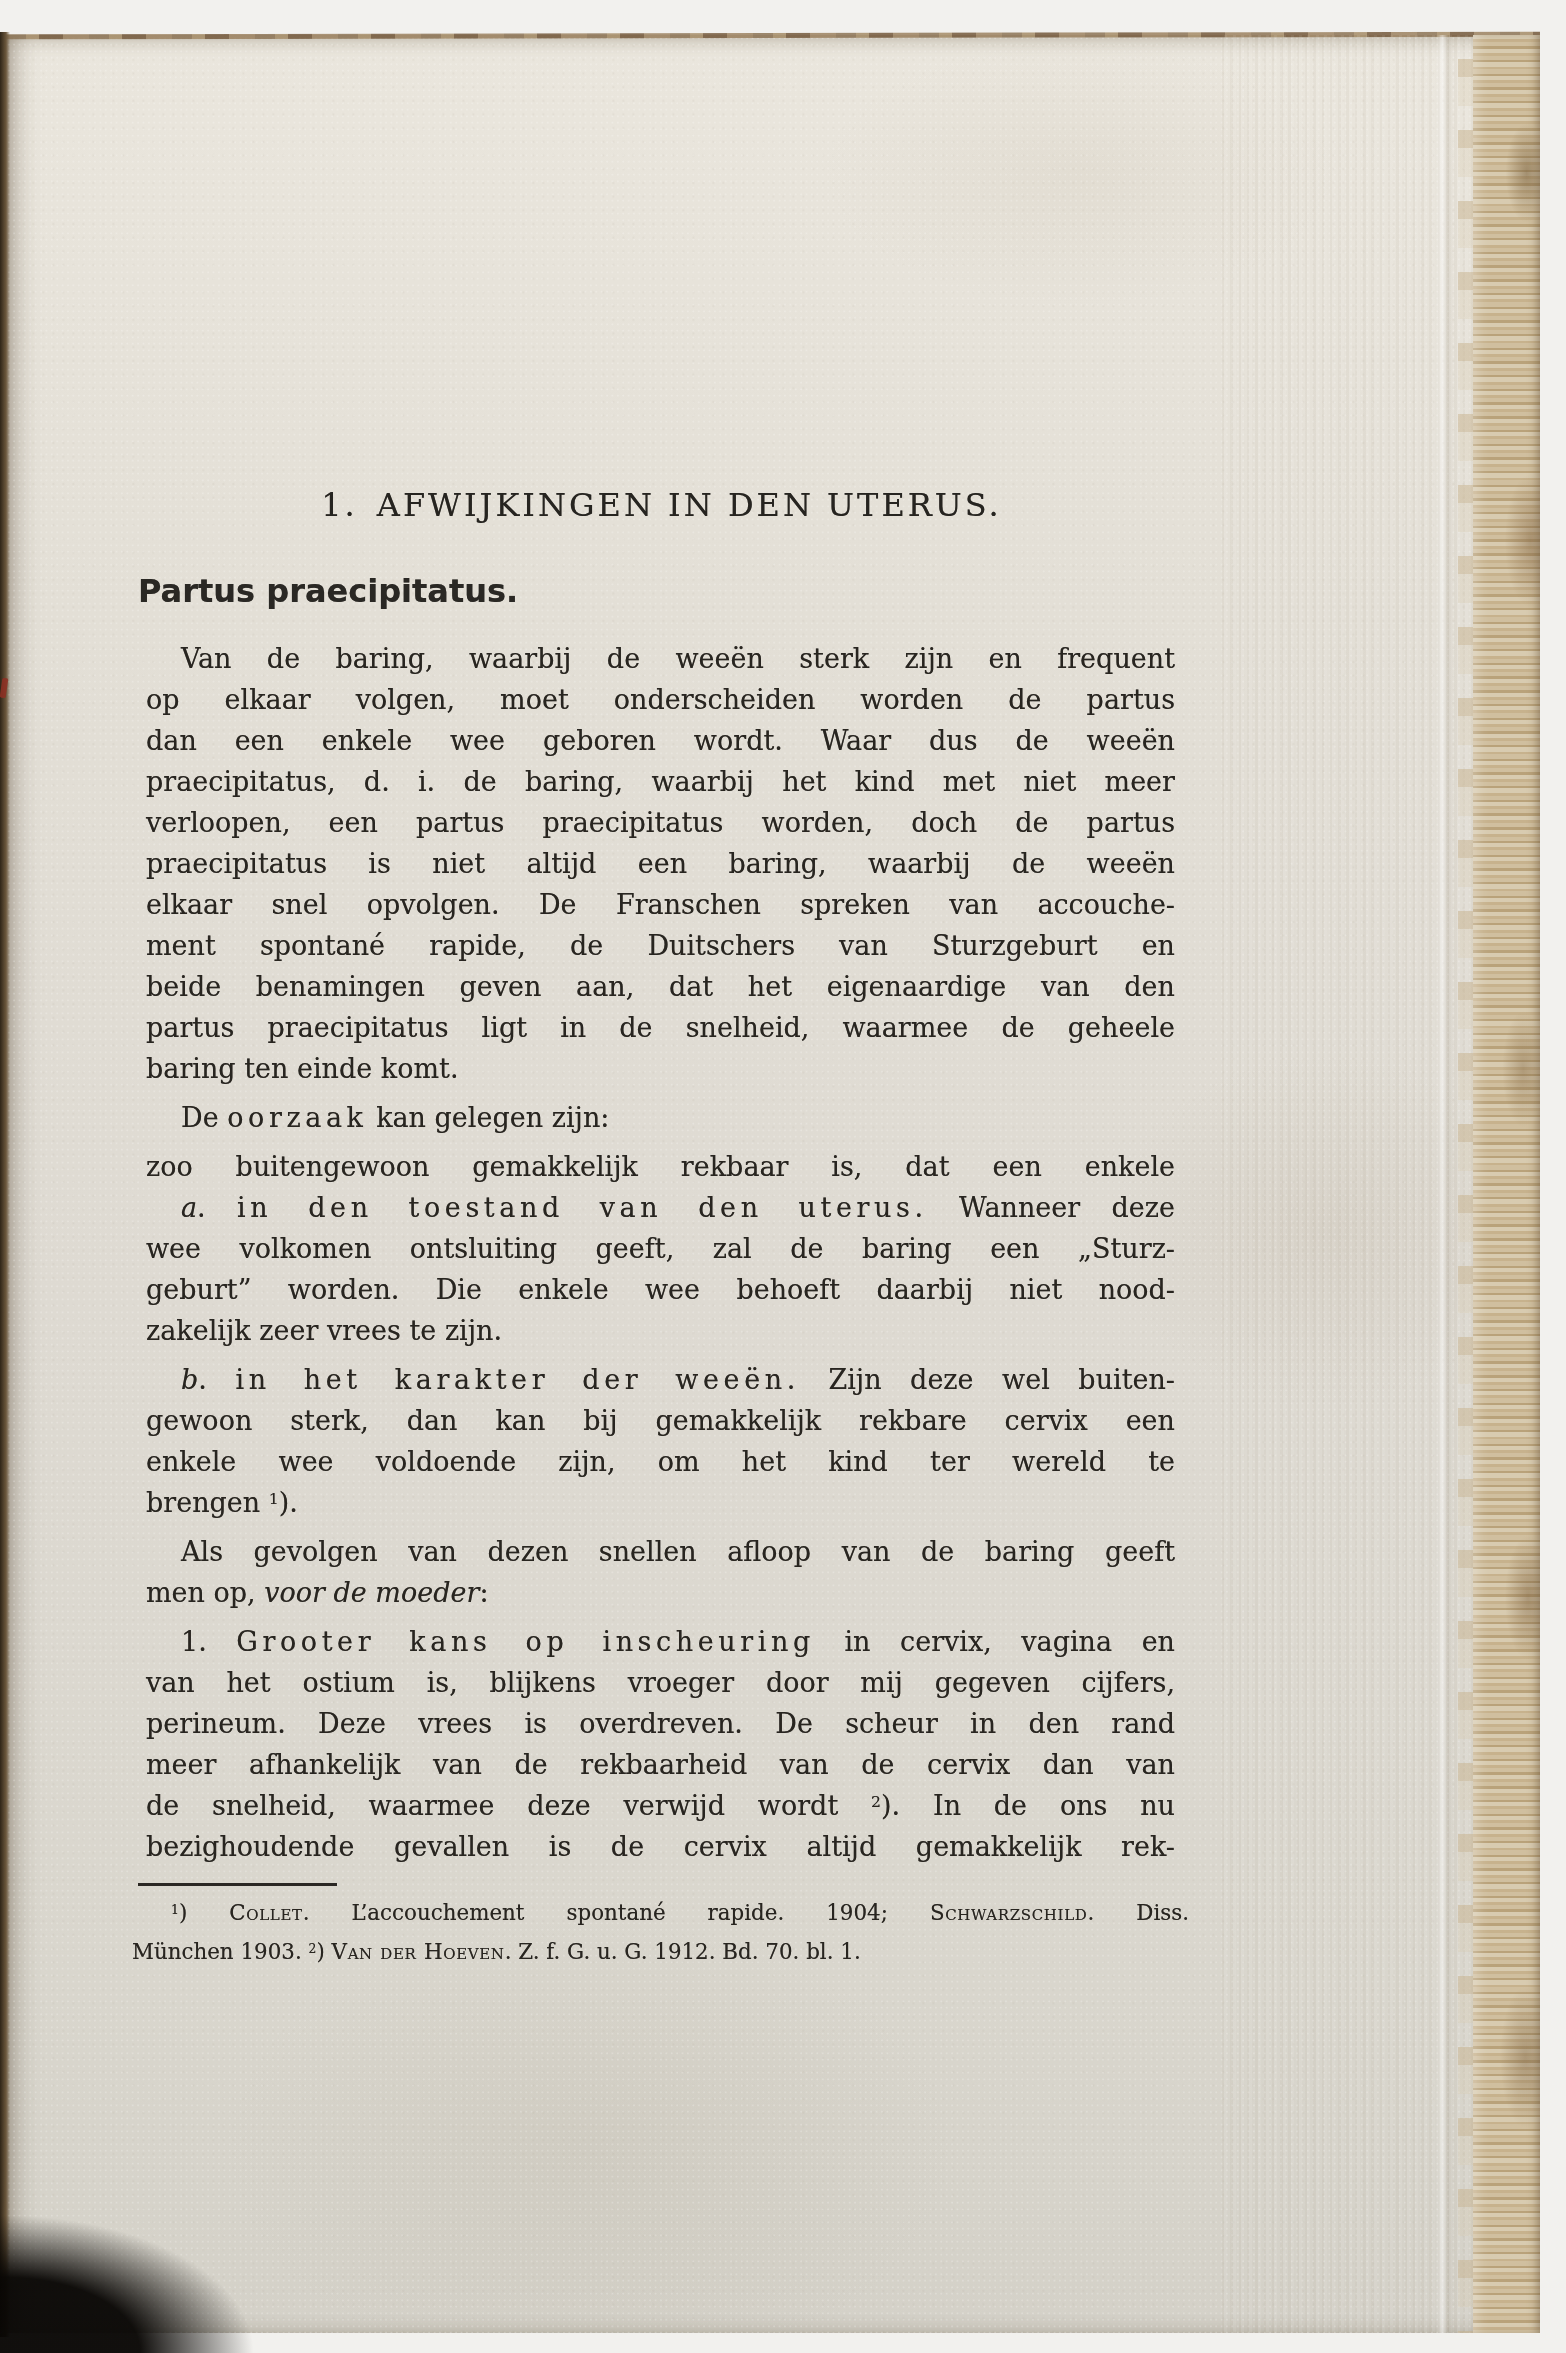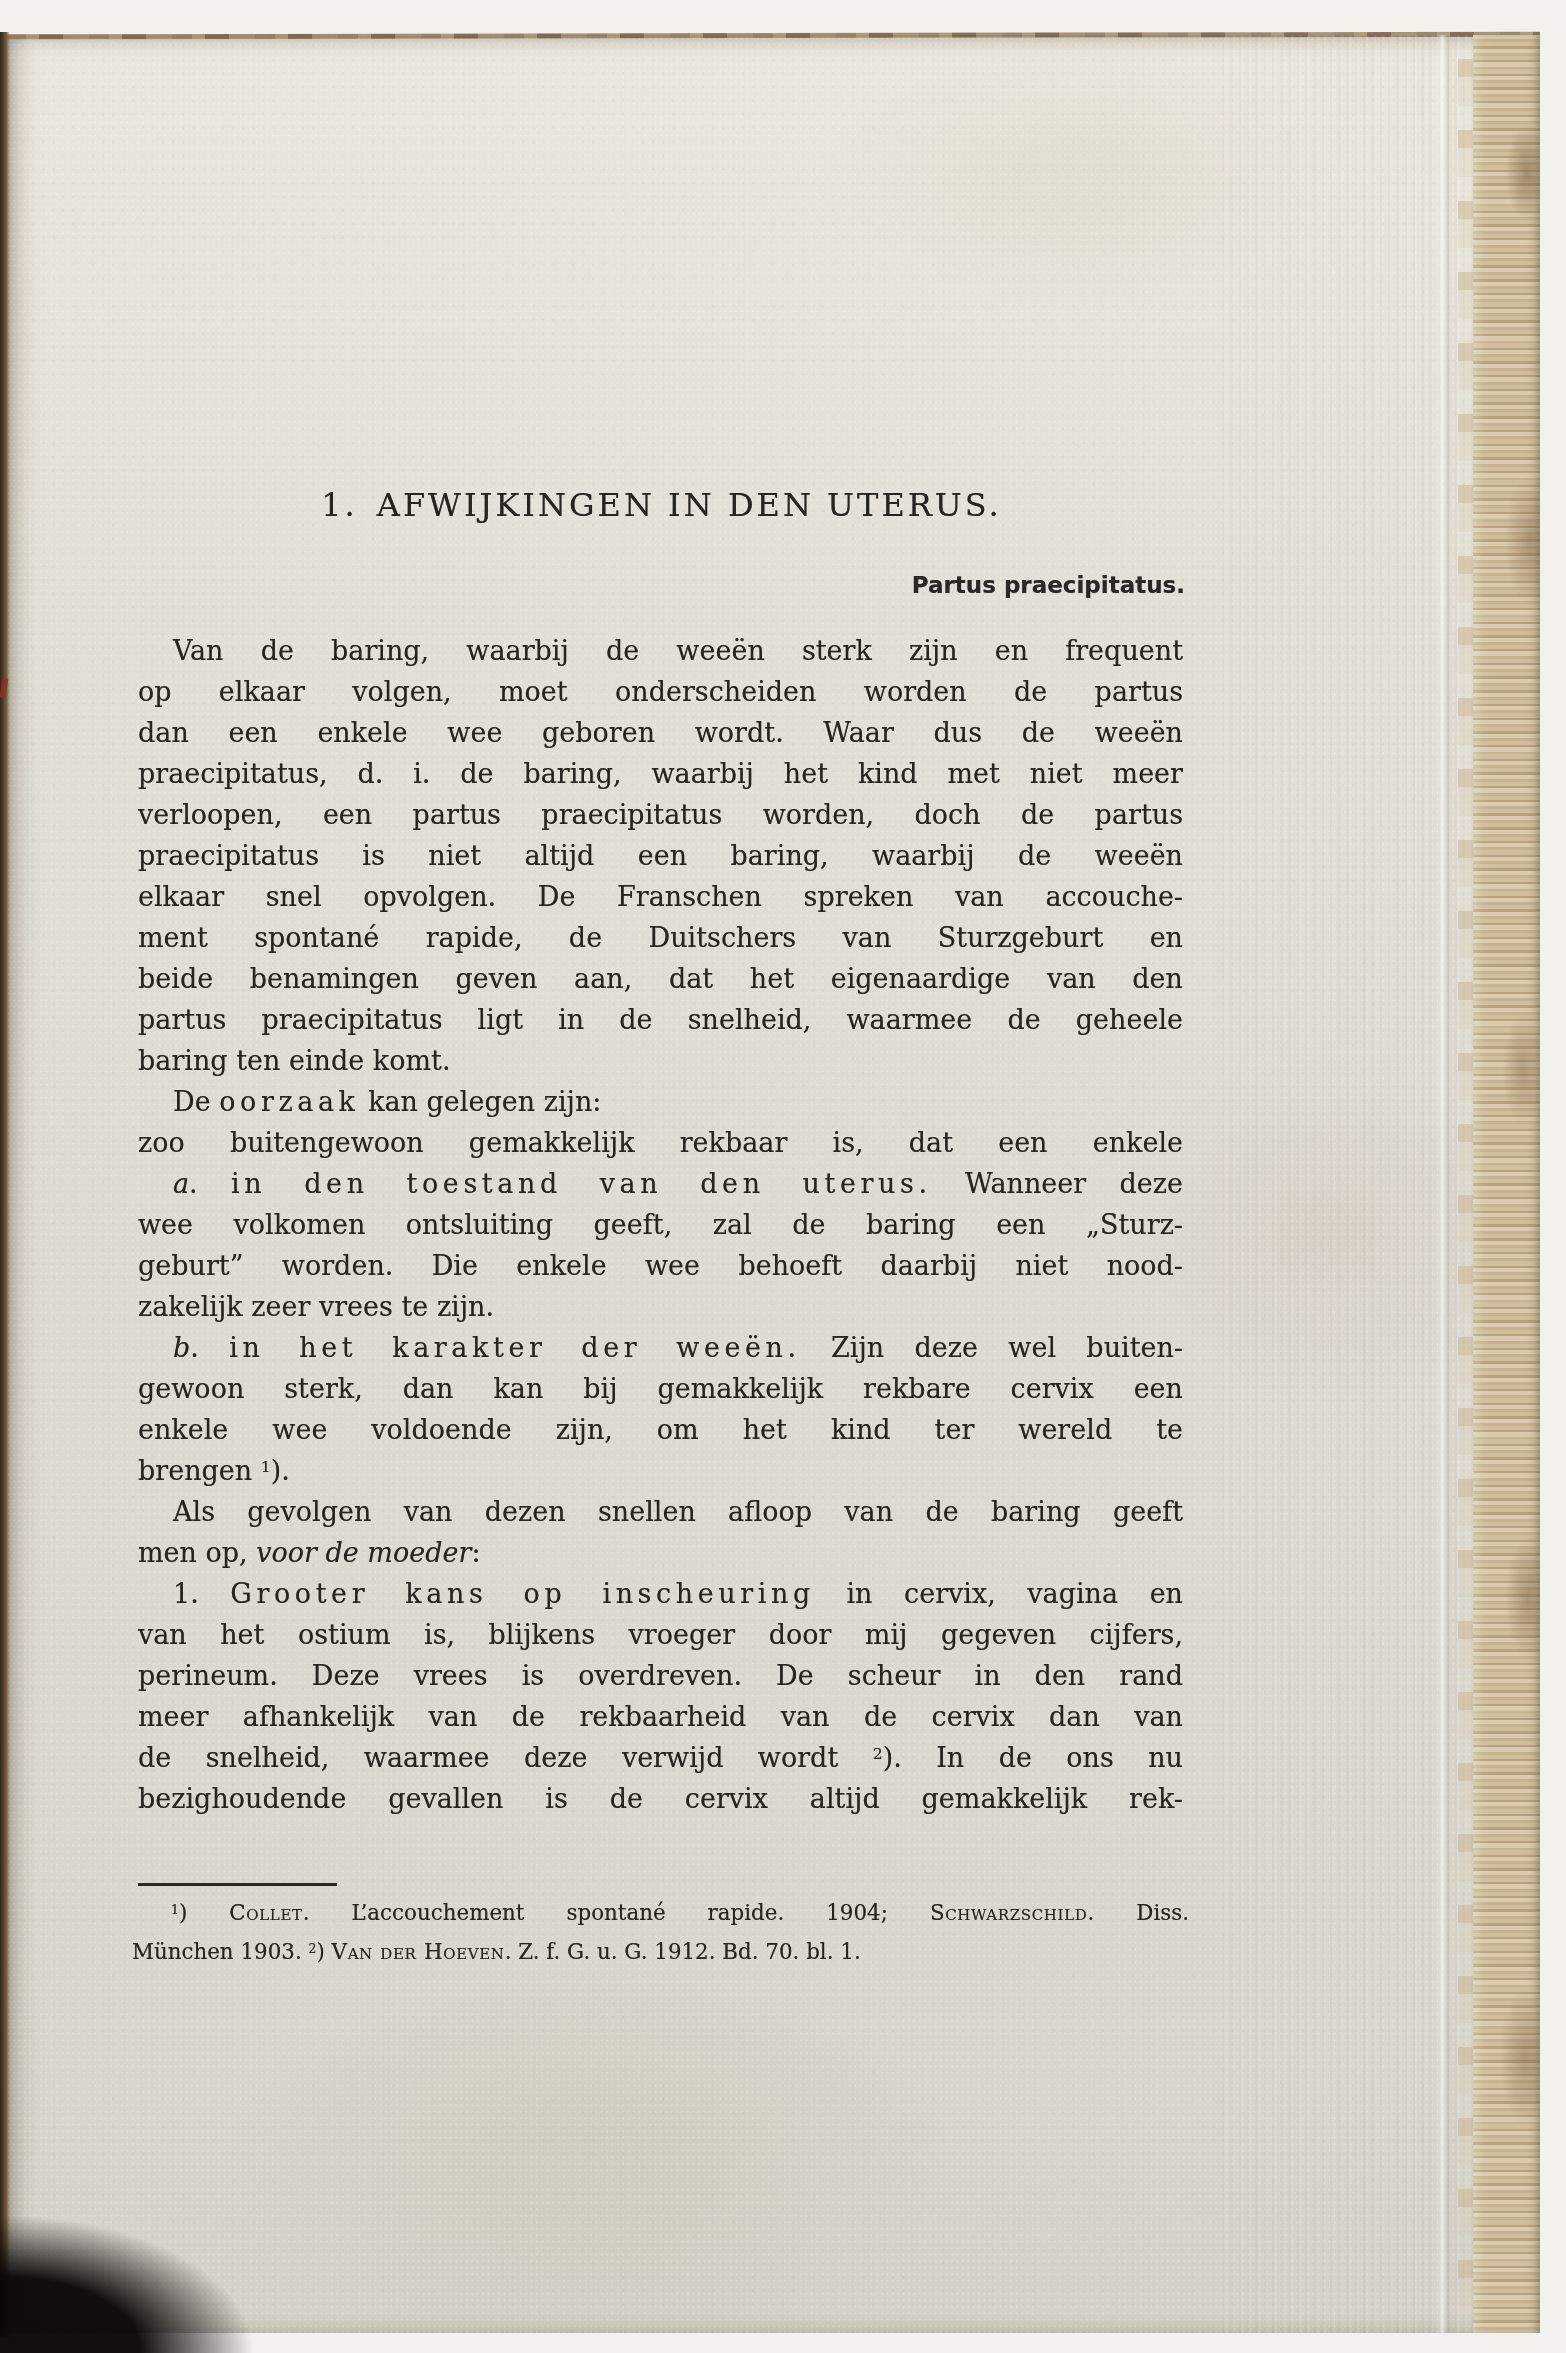--- a/index.html
+++ b/index.html
@@ -71,26 +71,26 @@
     position:absolute;left:1.2px;top:678px;width:6px;height:20px;z-index:5;
     background:#8f2f23;border-radius:1.8px;transform:rotate(8deg);opacity:.85;
   }
   
   .text-layer{position:absolute;inset:0;z-index:6;color:#282520;text-shadow:0 0 0.4px rgba(40,37,32,.55);}
   .heading{
     position:absolute;left:132px;top:451px;width:1047px;text-align:center;
     font-size:32px;letter-spacing:3px;color:#262420;white-space:pre;
   }
   .subheading{
-    position:absolute;left:132px;top:537px;width:1047px;text-align:right;
+    position:absolute;left:132px;top:537px;width:1047px;text-align:left;
     font-family:"DejaVu Sans","Liberation Sans",sans-serif;font-weight:bold;
-    font-size:23px;color:#2a2824;
+    font-size:32px;color:#2a2824;
   }
   .text-block{position:absolute;left:132px;top:595px;width:1045px;font-size:27px;line-height:41px;}
-  .para{margin:0;}
+  .para{margin:8px;}
   .line{text-align:justify;text-align-last:justify;height:41px;overflow:visible;}
   .line.last{text-align-last:left;}
   .line.indent{text-indent:35px;}
   .fn-rule{position:absolute;left:132px;top:1848px;width:199px;height:3px;background:#2a2723;}
   .footnotes{position:absolute;left:126px;top:1858px;width:1057px;font-size:21.4px;line-height:39px;}
   .fn-line{text-align:justify;text-align-last:justify;height:39px;}
   .fn-line.last{text-align-last:left;}
   .fn-line.indent{text-indent:39px;}
   sp{letter-spacing:.17em;}
   sc{font-variant:small-caps;letter-spacing:.03em;}

